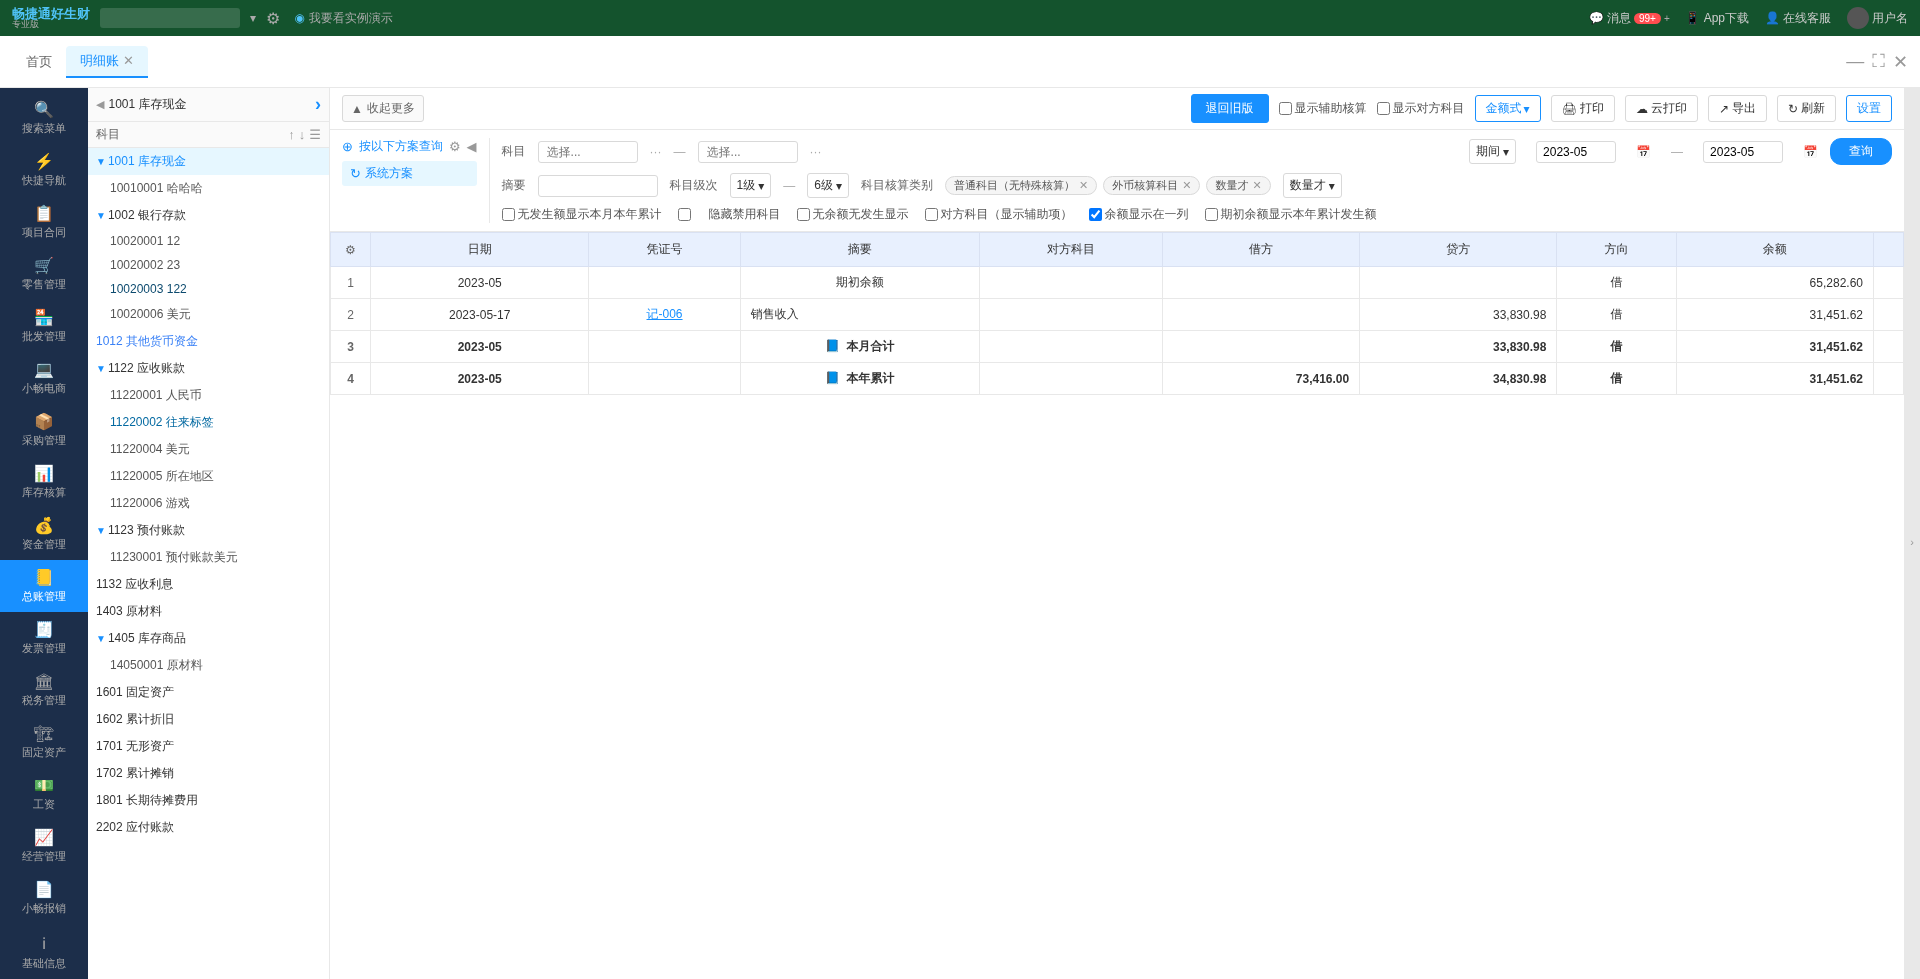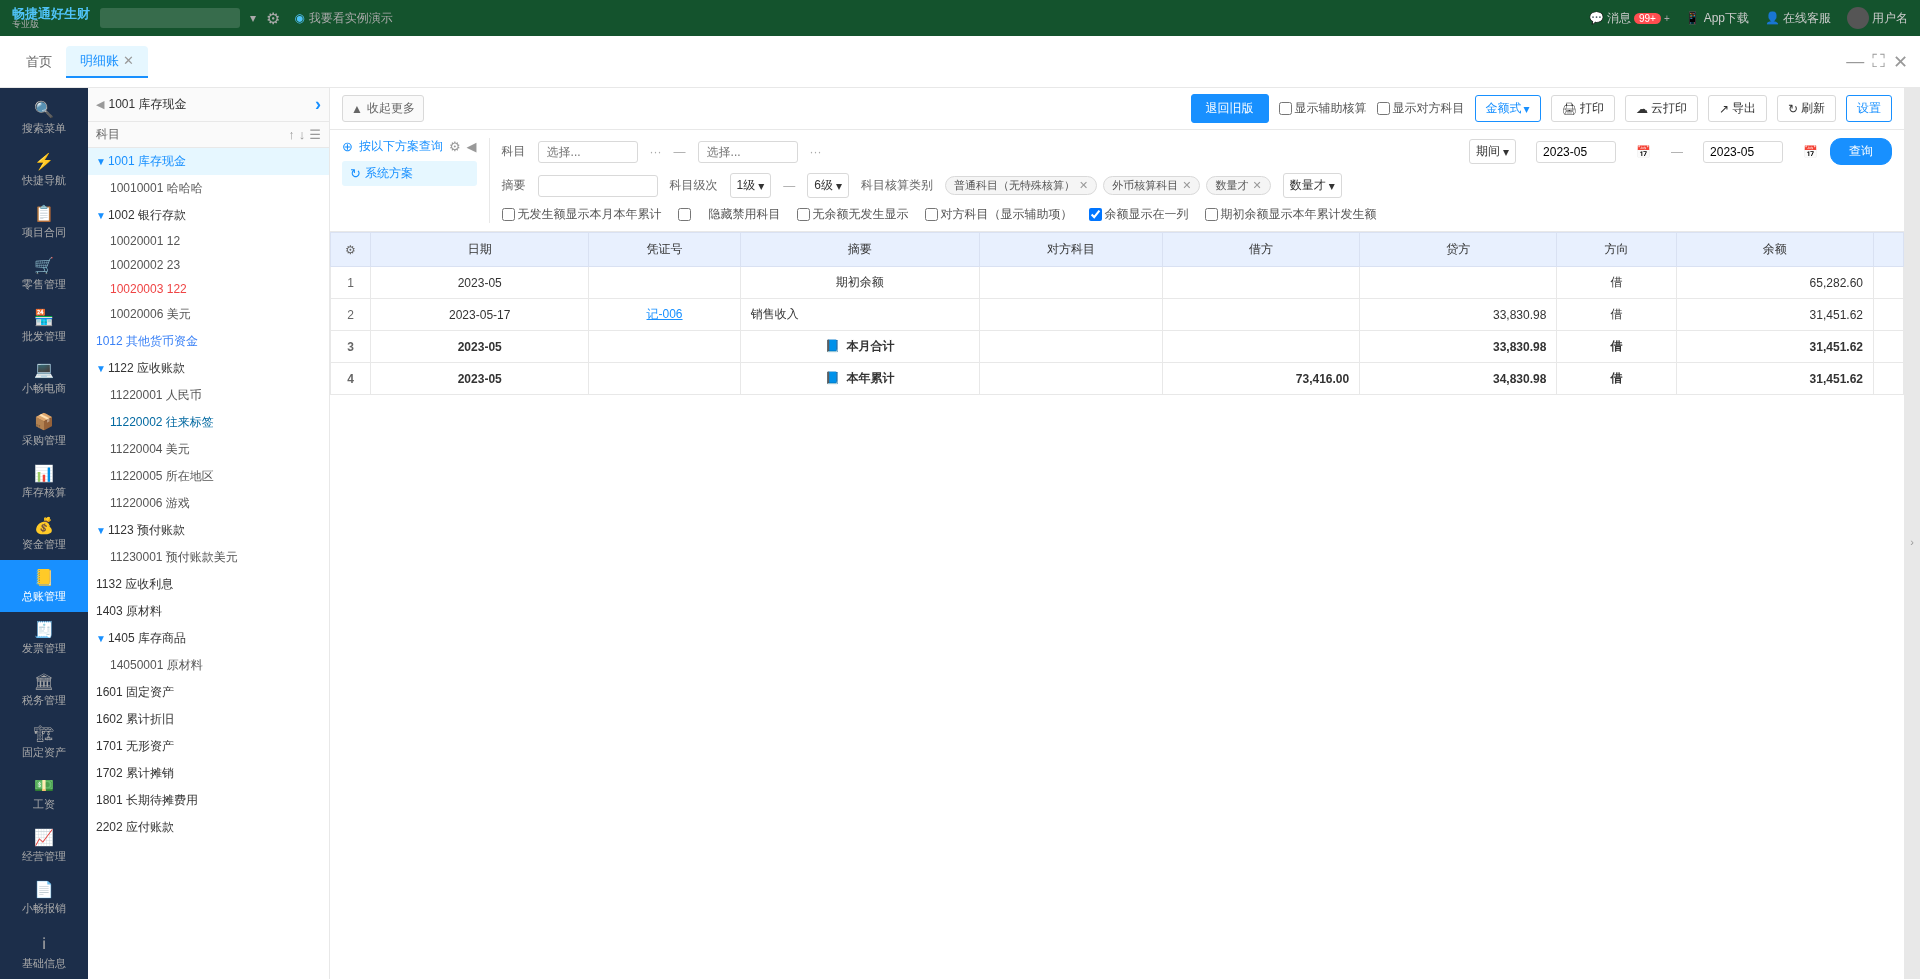--- a/index.html
+++ b/index.html
@@ -164,21 +164,21 @@
       <div style="padding:5px 8px 5px 22px;cursor:pointer;color:#555;font-size:12px;">
         <span>10010001 哈哈哈</span>
       </div>
 
       <div style="padding:5px 8px;cursor:pointer;color:#333;font-size:12px;display:flex;align-items:center;gap:2px;">
         <span style="color:#1890ff;font-size:10px;">▼</span>
         <span>1002 银行存款</span>
       </div>
       <div style="padding:5px 8px 5px 22px;cursor:pointer;color:#555;font-size:12px;"><span>10020001 12</span></div>
       <div style="padding:5px 8px 5px 22px;cursor:pointer;color:#555;font-size:12px;"><span>10020002 23</span></div>
-      <div style="padding:5px 8px 5px 22px;cursor:pointer;color:#ef4444;font-size:12px;"><span>10020003 122</span></div>
+      <div style="padding:5px 8px 5px 22px;cursor:pointer;color:#0c4a6e;font-size:12px;"><span>10020003 122</span></div>
       <div style="padding:5px 8px 5px 22px;cursor:pointer;color:#555;font-size:12px;"><span>10020006 美元</span></div>
 
       <div style="padding:5px 8px;cursor:pointer;color:#3b82f6;font-size:12px;"><span>1012 其他货币资金</span></div>
 
       <div style="padding:5px 8px;cursor:pointer;color:#333;font-size:12px;display:flex;align-items:center;gap:2px;">
         <span style="color:#1890ff;font-size:10px;">▼</span>
         <span>1122 应收账款</span>
       </div>
       <div style="padding:5px 8px 5px 22px;cursor:pointer;color:#555;font-size:12px;"><span>11220001 人民币</span></div>
       <div style="padding:5px 8px 5px 22px;cursor:pointer;color:#0369a1;font-size:12px;"><span>11220002 往来标签</span></div>

